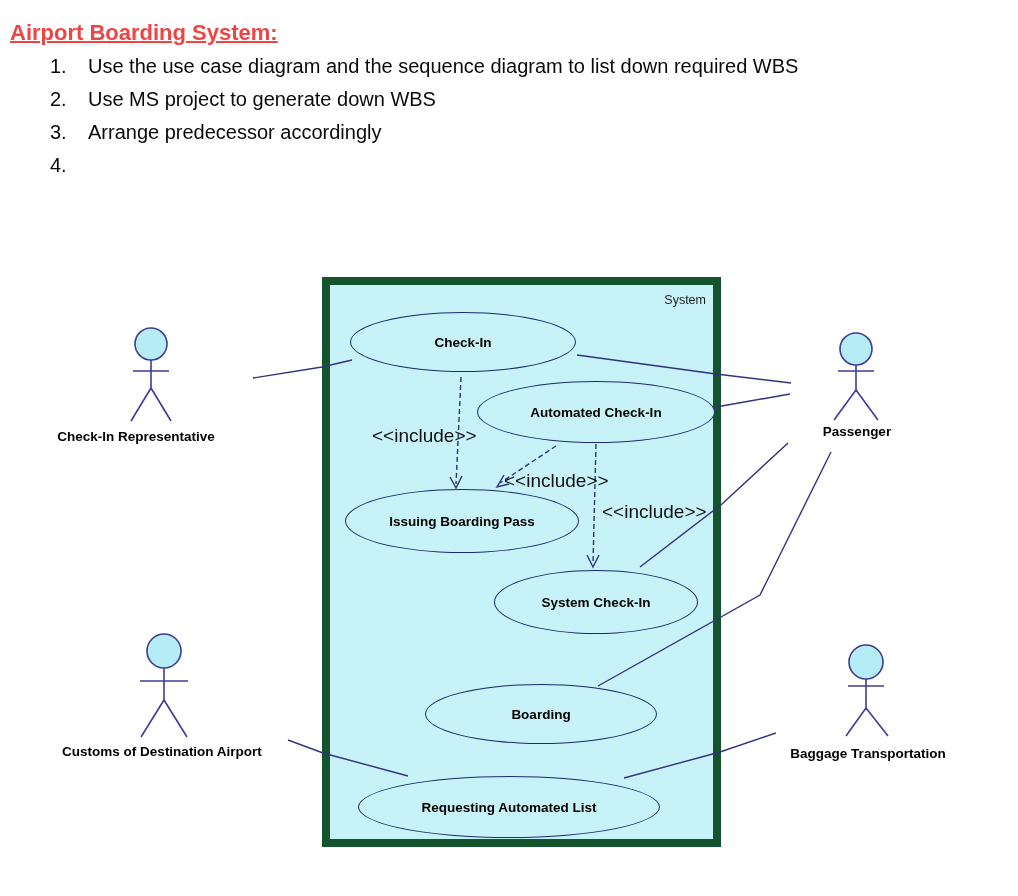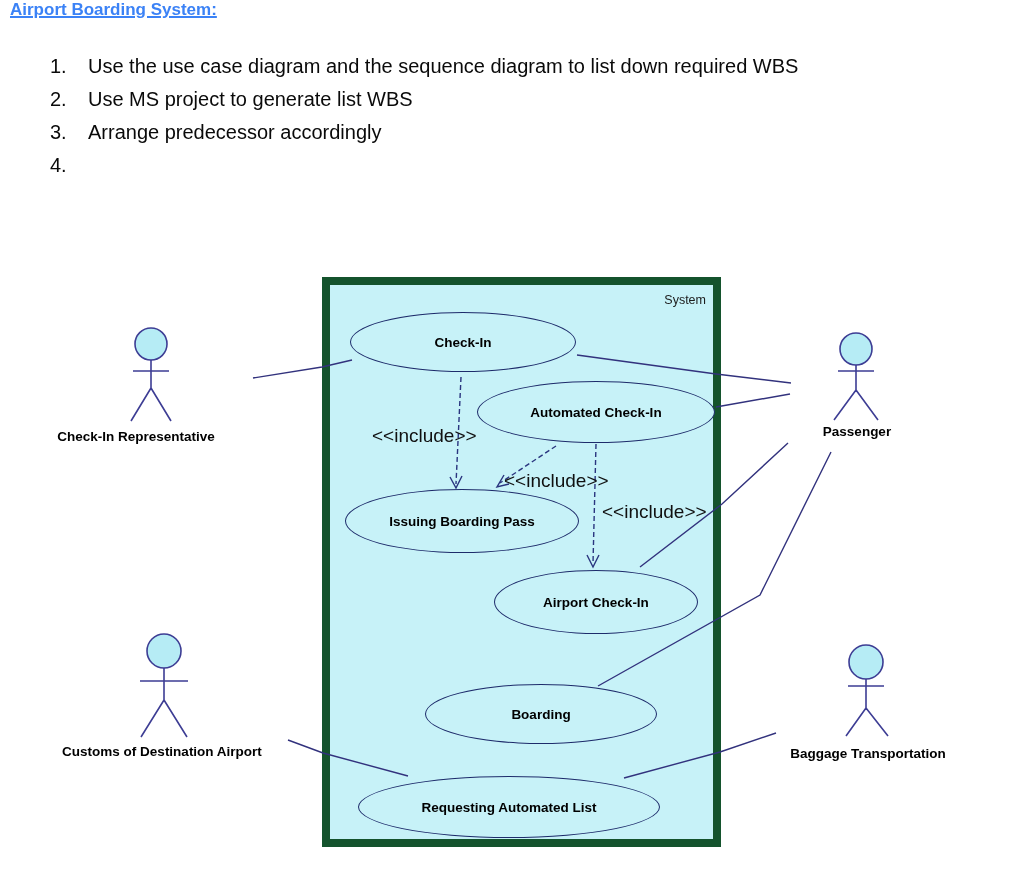--- a/index.html
+++ b/index.html
@@ -2,23 +2,23 @@
 <html><head>
 <meta charset="utf-8">
 <style>
   html,body{margin:0;padding:0;background:#ffffff;}
   .page{
     position:relative;width:1018px;height:896px;background:#ffffff;
     font-family:"Liberation Sans",sans-serif;overflow:hidden;color:#000;
   }
   
   .doc-title{
-    position:absolute;left:10px;top:0;
-    font-size:17px;font-weight:bold;text-decoration:underline;
-    text-decoration-thickness:2px;color:#3b82f6;
+    position:absolute;left:10px;top:20px;
+    font-size:22px;font-weight:bold;text-decoration:underline;
+    text-decoration-thickness:2px;color:#ef4444;
   }
   .task-list{position:absolute;left:50px;top:50px;font-size:20px;line-height:33px;color:#0a0a0a;}
   .task-row{display:flex;}
   .task-num{width:38px;flex:0 0 38px;}
   
   .system-box{
     position:absolute;left:322px;top:277px;width:399px;height:570px;
     background:#c7f2f8;border:8px solid #14532d;box-sizing:border-box;
   }
   .system-label{
@@ -58,21 +58,21 @@
 <div class="page">
 
   <div class="doc-title">Airport Boarding System:</div>
   <div class="task-list">
     <div class="task-row">
       <span class="task-num">1.</span>
       <span>Use the use case diagram and the sequence diagram to list down required WBS</span>
     </div>
     <div class="task-row">
       <span class="task-num">2.</span>
-      <span>Use MS project to generate list WBS</span>
+      <span>Use MS project to generate down WBS</span>
     </div>
     <div class="task-row">
       <span class="task-num">3.</span>
       <span>Arrange predecessor accordingly</span>
     </div>
     <div class="task-row">
       <span class="task-num">4.</span>
     </div>
   </div>
 
@@ -124,21 +124,21 @@
   <div class="usecase uc-check-in">
     <span>Check-In</span>
   </div>
   <div class="usecase uc-automated">
     <span>Automated Check-In</span>
   </div>
   <div class="usecase uc-issuing">
     <span>Issuing Boarding Pass</span>
   </div>
   <div class="usecase uc-express">
-    <span>Airport Check-In</span>
+    <span>System Check-In</span>
   </div>
   <div class="usecase uc-boarding">
     <span>Boarding</span>
   </div>
   <div class="usecase uc-requesting">
     <span>Requesting Automated List</span>
   </div>
 
   <div class="include-label inc-1">&lt;&lt;include&gt;&gt;</div>
   <div class="include-label inc-2">&lt;&lt;include&gt;&gt;</div>

